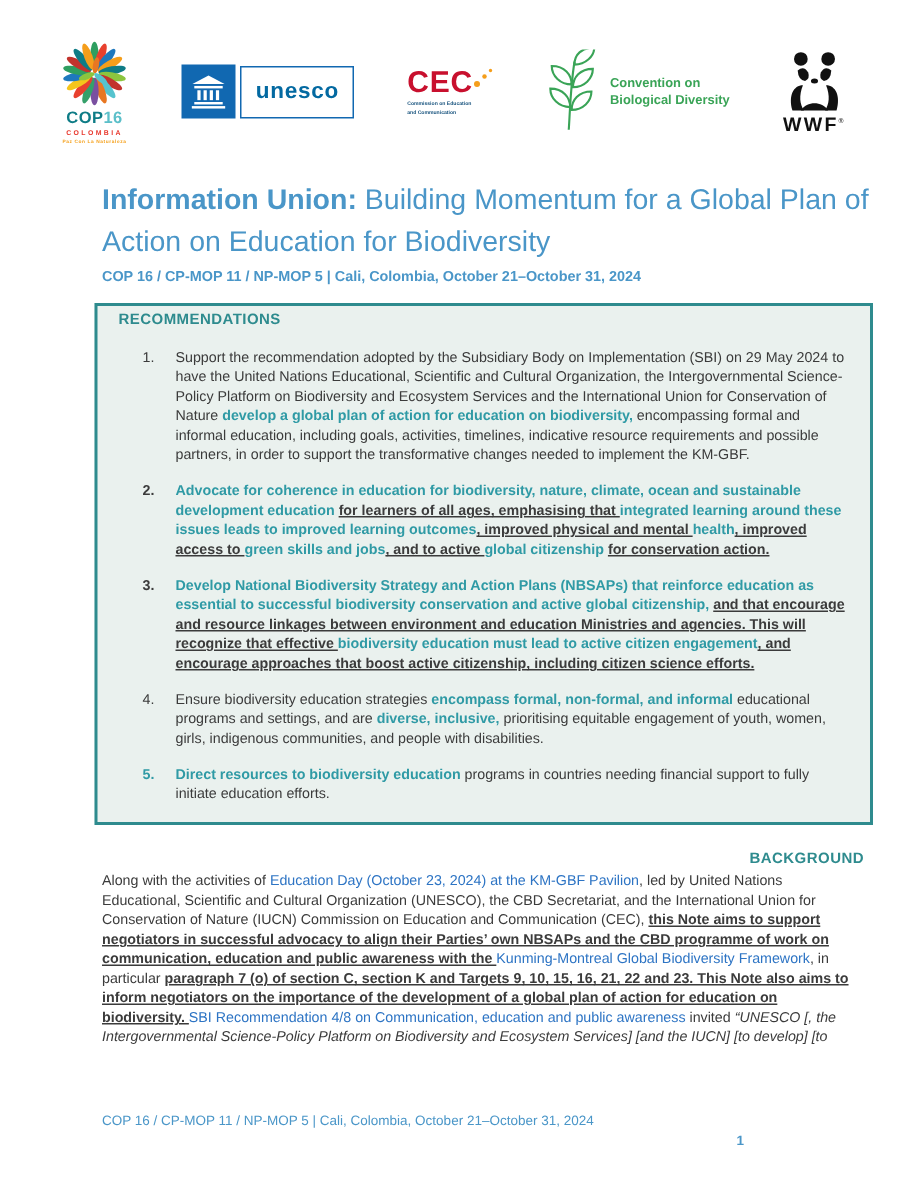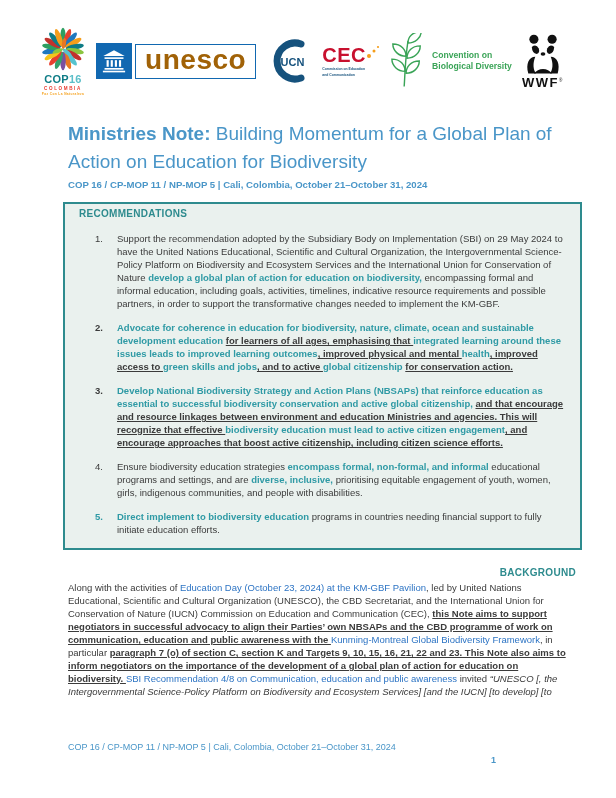--- a/index.html
+++ b/index.html
@@ -10,21 +10,21 @@
   .logos{display:flex;align-items:center;justify-content:space-between;padding:20px 52px 0 40px;height:82px;}
   .logo{display:flex;align-items:center;}
   .logo-col{display:flex;flex-direction:column;align-items:center;line-height:1;}
   .cop-word{font-weight:900;font-size:11px;letter-spacing:.3px;margin-top:2px;}
   .cop-word .c1{color:#0E7C86;}
   .cop-word .c2{color:#5BBFC9;}
   .cop-country{color:#E8392E;font-weight:700;font-size:4.6px;letter-spacing:1.6px;margin-top:1.5px;}
   .cop-tag{color:#F5A01A;font-weight:700;font-size:3.2px;letter-spacing:.4px;margin-top:1.5px;}
   .unesco-sq{width:36px;height:36px;background:#1168B1;display:flex;align-items:center;justify-content:center;margin-right:3px;}
   .unesco-box{border:1.5px solid #1168B1;height:33px;display:flex;align-items:center;padding:0 9px;background:#fff;}
-  .unesco-word{color:#a16207;font-weight:800;font-size:28px;letter-spacing:.5px;transform:translateY(-1px);}
+  .unesco-word{color:#0369a1;font-weight:800;font-size:15px;letter-spacing:.5px;transform:translateY(-1px);}
   .iucn-wrap{position:relative;width:48px;height:48px;margin-right:8px;}
   .cec-col{display:flex;flex-direction:column;line-height:1;}
   .cec-row{display:flex;align-items:flex-start;}
   .cec-word{color:#C8102E;font-weight:900;font-size:20px;letter-spacing:.5px;}
   .cec-sub{color:#16527D;font-size:3.4px;font-weight:700;margin-top:1.5px;line-height:1.3;}
   .cbd-text{color:#3AA457;font-weight:700;font-size:8.6px;line-height:1.25;margin-left:8px;}
   .wwf-word{color:#111;font-weight:900;font-size:13px;letter-spacing:1.5px;margin-top:2px;}
   .wwf-word sup{font-size:4.5px;font-weight:400;}
 
   
@@ -113,26 +113,20 @@
             <rect x="3.5" y="28.8" width="27" height="2"></rect>
           </g>
         </svg>
       </div>
       <div class="unesco-box">
         <span class="unesco-word">unesco</span>
       </div>
     </div>
 
     <div class="logo">
-      <div class="iucn-wrap">
-        <svg width="48" height="48" viewBox="0 0 48 48">
-          <path d="M35 7 A 18 18 0 1 0 35 41" stroke="#16527D" stroke-width="7" fill="none" stroke-linecap="round"></path>
-          <text x="25" y="28.5" font-size="11" font-weight="bold" fill="#16527D" text-anchor="middle" font-family="Liberation Sans, sans-serif">IUCN</text>
-        </svg>
-      </div>
       <div class="cec-col">
         <div class="cec-row">
           <span class="cec-word">CEC</span>
           <svg width="14" height="15" viewBox="0 0 14 15">
             <circle cx="3" cy="11" r="2" fill="#F59E1B"></circle>
             <circle cx="8" cy="6" r="1.5" fill="#F59E1B"></circle>
             <circle cx="12" cy="2" r="1.1" fill="#F59E1B"></circle>
           </svg>
         </div>
         <div class="cec-sub">Commission on Education</div>
@@ -164,21 +158,21 @@
         <ellipse cx="30" cy="28" rx="3.4" ry="2.4"></ellipse>
         <path d="M9 56 C5 42 10 32 19 32 C15 42 16 50 20 56 Z"></path>
         <path d="M51 56 C55 42 50 32 41 32 C45 42 44 50 40 56 Z"></path>
         <path d="M17 56 C23 47 37 47 43 56 Z"></path>
       </svg>
       <div class="wwf-word"><span>WWF</span><sup>®</sup></div>
     </div>
 
   </div>
 
-  <div class="title"><span class="lead">Ministries Note:</span><span> Building Momentum for a Global Plan of Action on Education for Biodiversity</span></div>
+  <div class="title"><span class="lead">Information Union:</span><span> Building Momentum for a Global Plan of Action on Education for Biodiversity</span></div>
 
 
   <div class="session">COP 16 / CP-MOP 11 / NP-MOP 5 | Cali, Colombia, October 21–October 31, 2024</div>
 
   <div class="rec-box">
     <div class="rec-heading">RECOMMENDATIONS</div>
     <div class="rec-list">
 
       <div class="rec-item">
         <span class="rec-num num-plain">1.</span>
@@ -195,21 +189,21 @@
         <span class="rec-text"><span class="seg-teal">Develop National Biodiversity Strategy and Action Plans (NBSAPs) that reinforce education as essential to successful biodiversity conservation and active global citizenship, </span><span class="seg-bold">and that encourage and resource linkages between environment and education Ministries and agencies. This will recognize that effective </span><span class="seg-teal">biodiversity education must lead to active citizen engagement</span><span class="seg-bold">, and encourage approaches that boost active citizenship, including citizen science efforts.</span></span>
       </div>
 
       <div class="rec-item">
         <span class="rec-num num-plain">4.</span>
         <span class="rec-text"><span class="seg-plain">Ensure biodiversity education strategies </span><span class="seg-teal">encompass formal, non-formal, and informal </span><span class="seg-plain">educational programs and settings, and are </span><span class="seg-teal">diverse, inclusive, </span><span class="seg-plain">prioritising equitable engagement of youth, women, girls, indigenous communities, and people with disabilities.</span></span>
       </div>
 
       <div class="rec-item">
         <span class="rec-num num-teal">5.</span>
-        <span class="rec-text"><span class="seg-teal">Direct implement to biodiversity education </span><span class="seg-plain">programs in countries needing financial support to fully initiate education efforts.</span></span>
+        <span class="rec-text"><span class="seg-teal">Direct resources to biodiversity education </span><span class="seg-plain">programs in countries needing financial support to fully initiate education efforts.</span></span>
       </div>
 
     </div>
   </div>
 
   <div class="bg-section">
     <div class="bg-heading">BACKGROUND</div>
     <div class="bg-para"><span class="seg-plain">Along with the activities of </span><span class="seg-link">Education Day (October 23, 2024) at the KM-GBF Pavilion</span><span class="seg-plain">, led by United Nations Educational, Scientific and Cultural Organization (UNESCO), the CBD Secretariat, and the International Union for Conservation of Nature (IUCN) Commission on Education and Communication (CEC), </span><span class="seg-bold">this Note aims to support negotiators in successful advocacy to align their Parties’ own NBSAPs and the CBD programme of work on communication, education and public awareness with the </span><span class="seg-link">Kunming-Montreal Global Biodiversity Framework</span><span class="seg-plain">, in particular </span><span class="seg-bold">paragraph 7 (o) of section C, section K and Targets 9, 10, 15, 16, 21, 22 and 23. This Note also aims to inform negotiators on the importance of the development of a global plan of action for education on biodiversity. </span><span class="seg-link">SBI Recommendation 4/8 on Communication, education and public awareness</span><span class="seg-plain"> invited </span><span class="seg-italic">“UNESCO [, the Intergovernmental Science-Policy Platform on Biodiversity and Ecosystem Services] [and the IUCN] [to develop] [to</span></div>
   </div>
 

